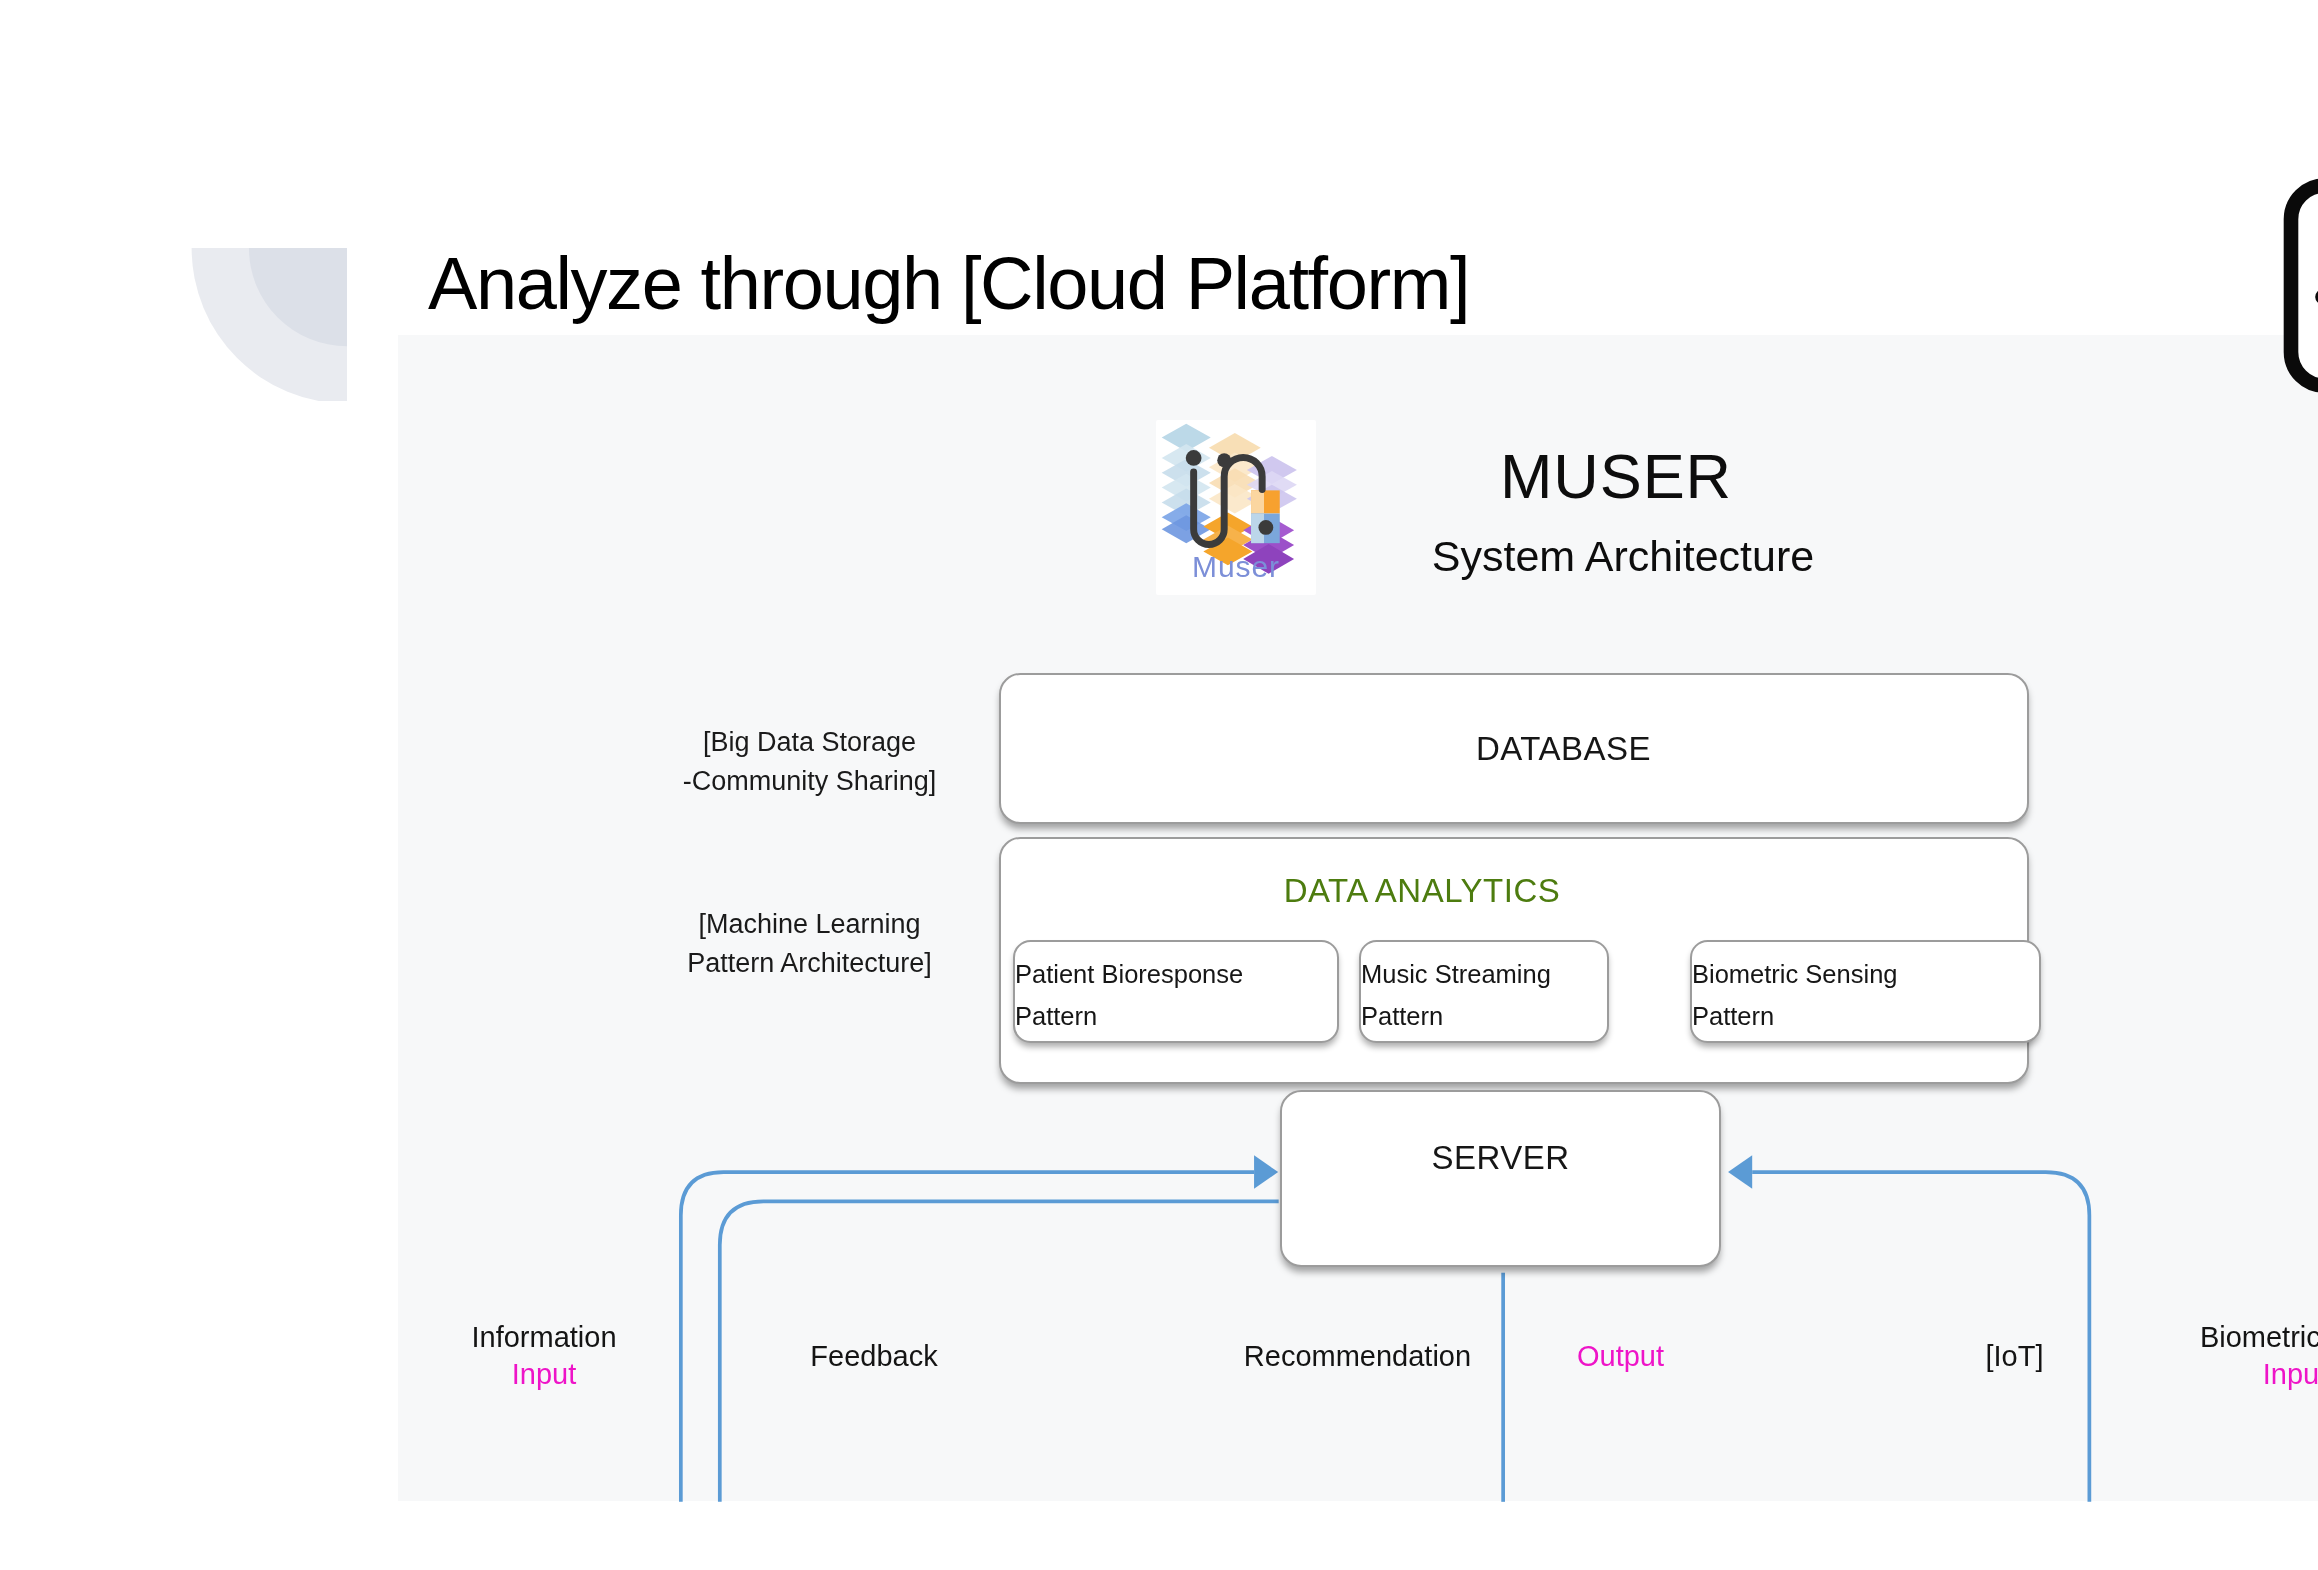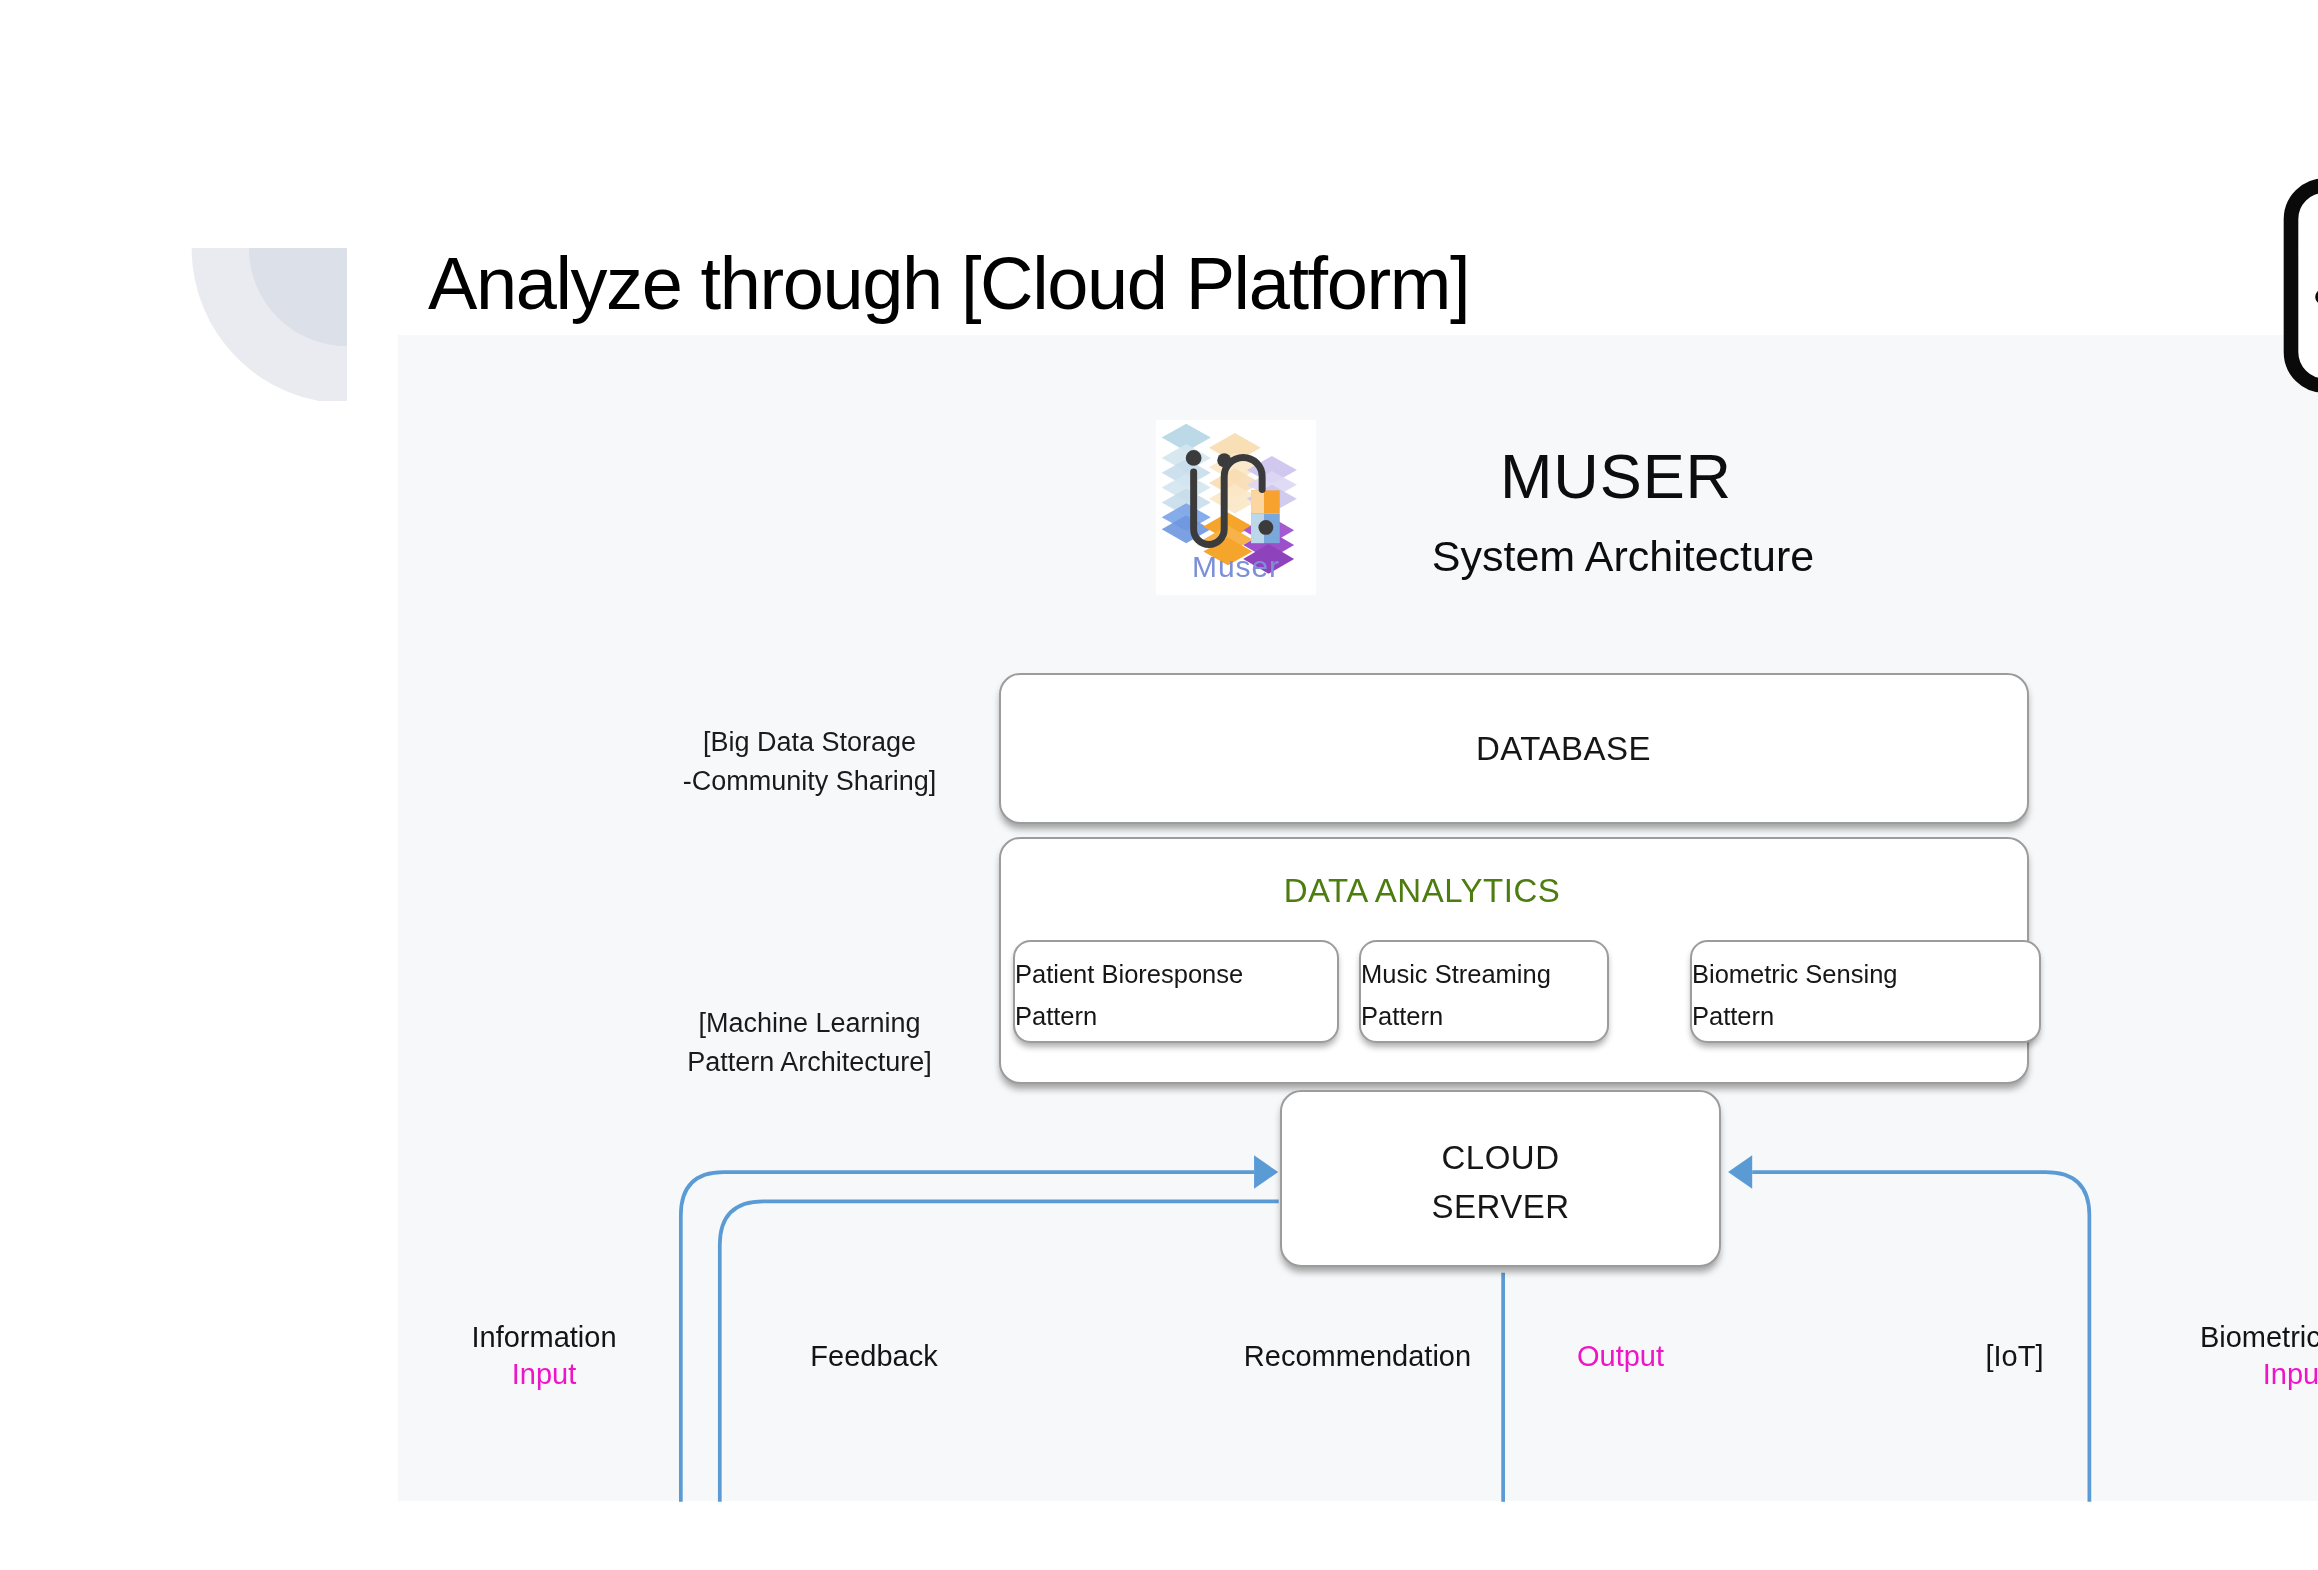--- a/index.html
+++ b/index.html
@@ -64,21 +64,21 @@
   #cloud-box{left:1280px;top:1090px;width:441px;height:177px;
     text-align:center;font-size:33px;letter-spacing:0.5px;color:#161616;
     line-height:49px;padding-top:41px;box-sizing:border-box;}
 
   
   .side-note{
     left:645px;width:329px;text-align:center;
     font-size:27px;color:#1a1a1a;line-height:39px;
   }
   #database-note{top:723px;}
-  #analytics-note{top:1004px;}
+  #analytics-note{top:905px;}
 
   
   .flow-label{font-size:29px;color:#141414;text-align:center;line-height:37px;}
   .magenta{color:#EE14C8;}
   #flow-info{left:405px;top:1319px;width:278px;}
   #flow-feedback{left:758px;top:1338px;width:232px;}
   #flow-recommendation{left:1207px;top:1338px;width:301px;}
   #flow-output{left:1516px;top:1338px;width:209px;}
   #flow-iot{left:1910px;top:1338px;width:209px;}
   #flow-biometric{left:2156px;top:1319px;width:278px;}
@@ -193,21 +193,20 @@
 <div class="abs pattern-box" id="pattern-box-2">
   <div>Music Streaming</div>
   <div>Pattern</div>
 </div>
 <div class="abs pattern-box" id="pattern-box-3">
   <div>Biometric Sensing</div>
   <div>Pattern</div>
 </div>
 
 <div class="abs dbox" id="cloud-box">
-  <div>CLOUD</div>
   <div>SERVER</div>
 </div>
 
 <div class="abs flow-label" id="flow-info">
   <div>Information</div>
   <div class="magenta">Input</div>
 </div>
 <div class="abs flow-label" id="flow-feedback">Feedback</div>
 <div class="abs flow-label" id="flow-recommendation">Recommendation</div>
 <div class="abs flow-label magenta" id="flow-output">Output</div>

